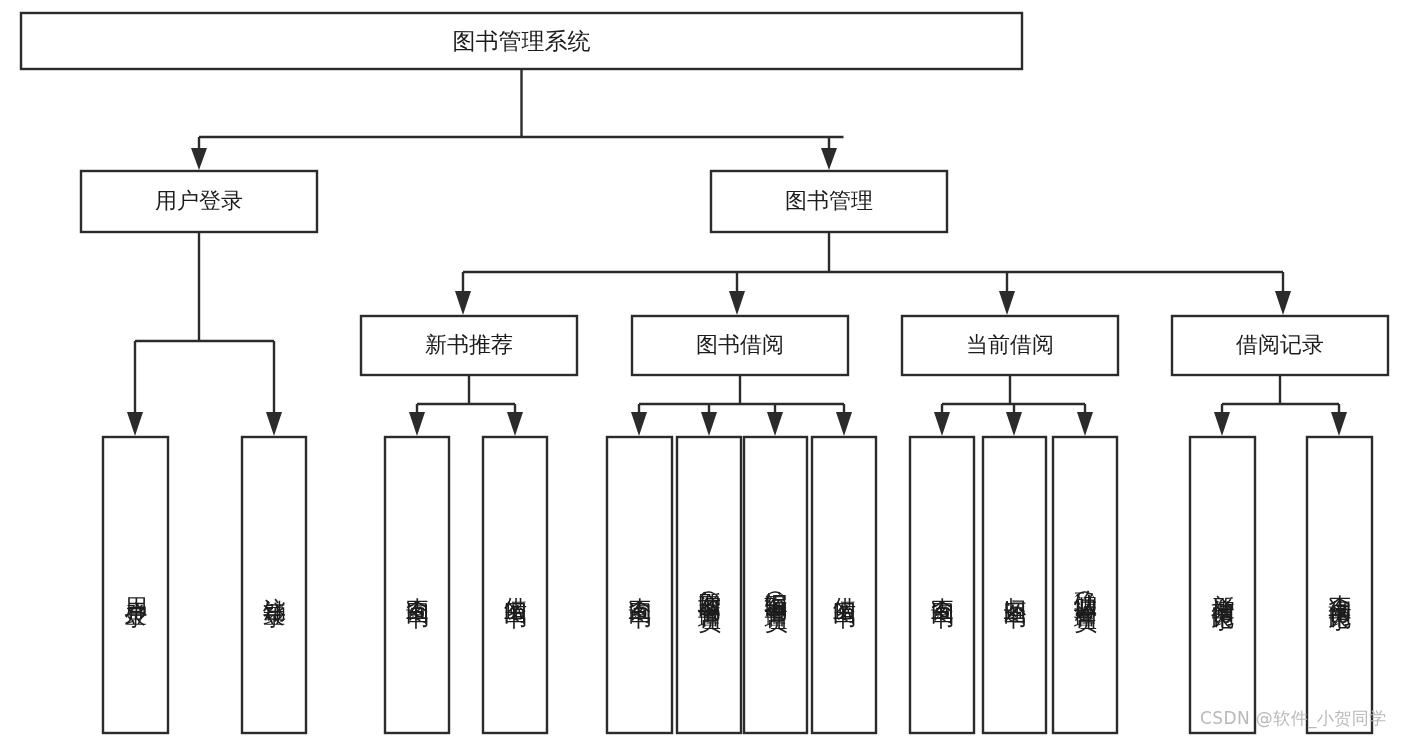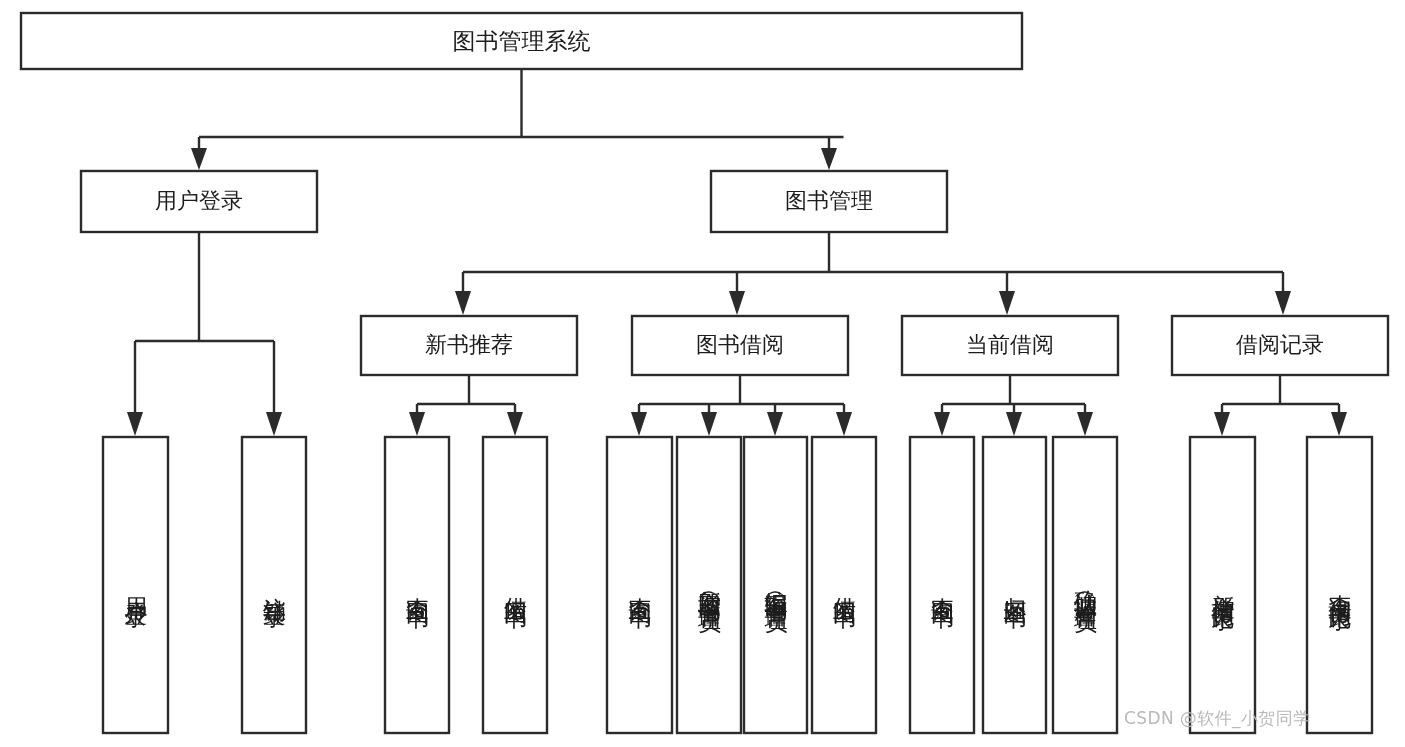--- a/index.html
+++ b/index.html
@@ -216,15 +216,15 @@
   <div class="leaf-label" style="left:607px; top:437px; width:65px; height:296px;">查询图书</div>
   <div class="leaf-label" style="left:677px; top:437px; width:64px; height:296px;">新增图书（管理员）</div>
   <div class="leaf-label" style="left:744px; top:437px; width:63px; height:296px;">编辑图书（管理员）</div>
   <div class="leaf-label" style="left:812px; top:437px; width:64px; height:296px;">借阅图书</div>
   <div class="leaf-label" style="left:910px; top:437px; width:64px; height:296px;">查询图书</div>
   <div class="leaf-label" style="left:983px; top:437px; width:63px; height:296px;">归还图书</div>
   <div class="leaf-label" style="left:1053px; top:437px; width:64px; height:296px;">确认归还（管理员）</div>
   <div class="leaf-label" style="left:1190px; top:437px; width:65px; height:296px;">新增借阅记录</div>
   <div class="leaf-label" style="left:1307px; top:437px; width:65px; height:296px;">查询借阅记录</div>
 
-  <div class="watermark" style="left:1124px; top:707px;">CSDN @软件_小贺同学</div>
+  <div class="watermark" style="left:1200px; top:707px;">CSDN @软件_小贺同学</div>
 
 </div>
 
 </body></html>

